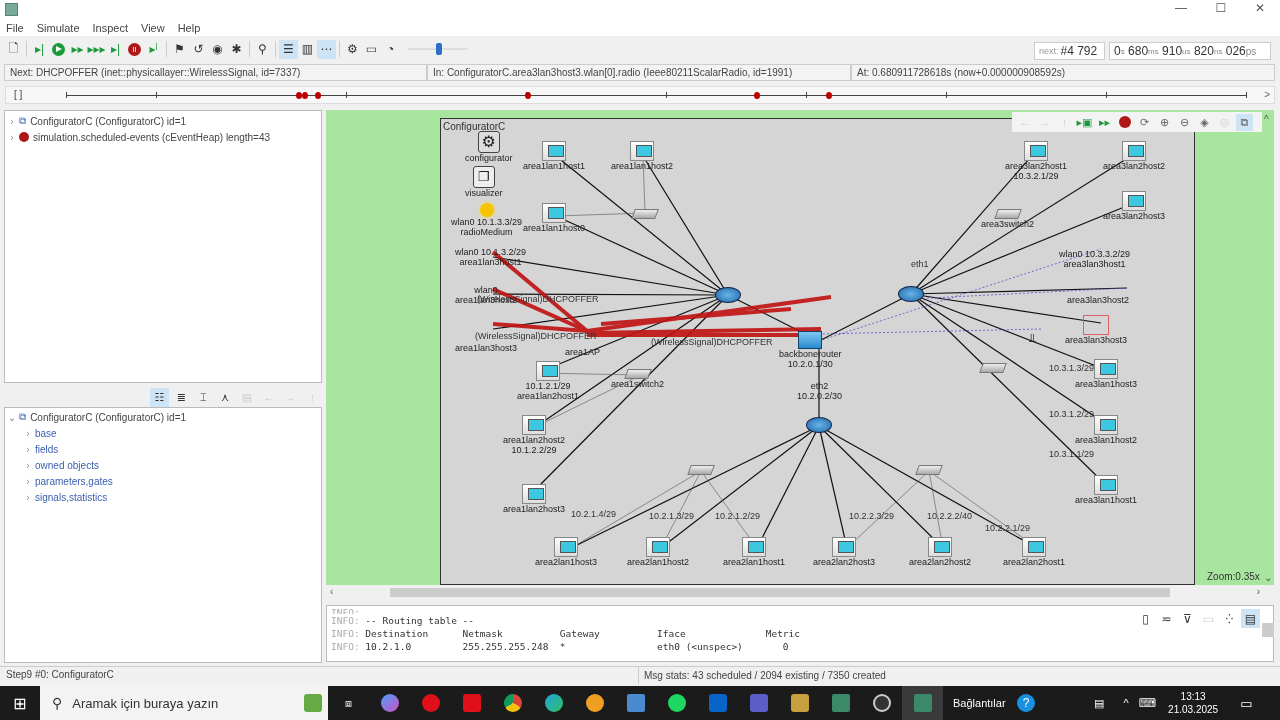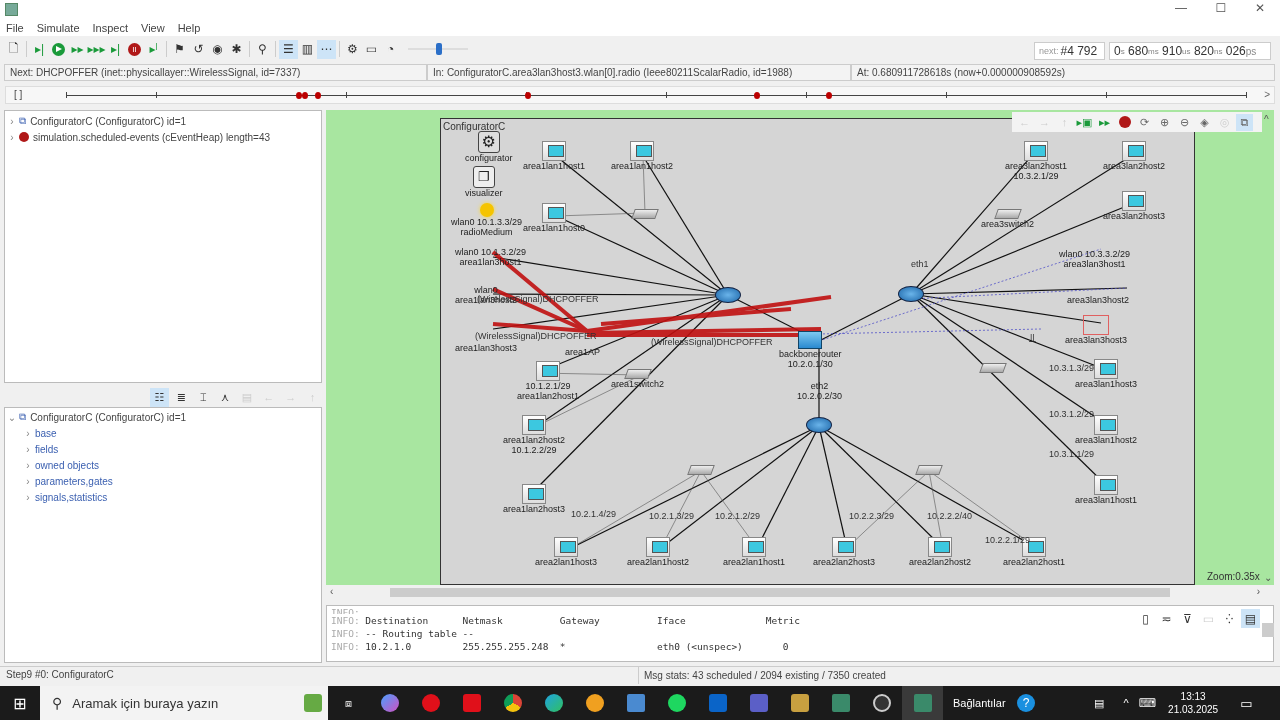--- a/index.html
+++ b/index.html
@@ -106,21 +106,21 @@
 </div>
 <div class="abs evbox" style="left:1109px;width:162px;font-size:12px">
   <span>0</span><small style="font-size:8px;color:#888">s</small>&nbsp;
   <span>680</span><small style="font-size:8px;color:#888">ms</small>&nbsp;
   <span>910</span><small style="font-size:8px;color:#888">us</small>&nbsp;
   <span>820</span><small style="font-size:8px;color:#888">ns</small>&nbsp;
   <span>026</span><small style="font-size:10px;color:#888">ps</small>
 </div>
 
 <div class="abs infobar" style="left:4px;width:423px">Next: DHCPOFFER (inet::physicallayer::WirelessSignal, id=7337)</div>
-<div class="abs infobar" style="left:427px;width:424px">In: ConfiguratorC.area3lan3host3.wlan[0].radio (Ieee80211ScalarRadio, id=1988)</div>
+<div class="abs infobar" style="left:427px;width:424px">In: ConfiguratorC.area3lan3host3.wlan[0].radio (Ieee80211ScalarRadio, id=1991)</div>
 <div class="abs infobar" style="left:851px;width:424px">At: 0.680911728618s (now+0.000000908592s)</div>
 
 <div class="abs timeline">
   <span style="position:absolute;left:8px;top:2px;font-size:10px;color:#444">[  ]</span>
   <div class="axis"></div>
   <div class="tick" style="left:60px"></div>
   <div class="tick" style="left:150px"></div>
   <div class="tick" style="left:340px"></div>
   <div class="tick" style="left:520px"></div>
   <div class="tick" style="left:660px"></div>
@@ -365,21 +365,21 @@
     </div>
   <div class="node" style="left:562px;top:418px">
       <div class="pc"></div>
       <div>area2lan2host1</div>
     </div>
   <span class="lbl" style="left:130px;top:390px">10.2.1.4/29</span>
   <span class="lbl" style="left:208px;top:392px">10.2.1.3/29</span>
   <span class="lbl" style="left:274px;top:392px">10.2.1.2/29</span>
   <span class="lbl" style="left:408px;top:392px">10.2.2.3/29</span>
   <span class="lbl" style="left:486px;top:392px">10.2.2.2/40</span>
-  <span class="lbl" style="left:544px;top:416px">10.2.2.1/29</span>
+  <span class="lbl" style="left:544px;top:404px">10.2.2.1/29</span>
 
   <div class="node" style="left:564px;top:22px">
       <div class="pc"></div>
       <div>area3lan2host1</div>
       <div>10.3.2.1/29</div>
     </div>
   <div class="node" style="left:662px;top:22px">
       <div class="pc"></div>
       <div>area3lan2host2</div>
     </div>
@@ -446,22 +446,22 @@
 <span class="abs" style="left:1264px;top:572px;font-size:10px;color:#555">⌄</span>
 
 <div class="abs" style="left:326px;top:586px;width:948px;height:13px;background:#f0f0f0">
   <span style="position:absolute;left:4px;top:0;font-size:10px;color:#555">‹</span>
   <div style="position:absolute;left:64px;top:2px;width:780px;height:9px;background:#ccc"></div>
   <span style="position:absolute;right:14px;top:0;font-size:10px;color:#555">›</span>
 </div>
 
 <div class="abs log">
   <div style="height:8px;overflow:hidden" class="pre">INFO:</div>
+  <div><span class="pre">INFO:</span> <span>-- Routing table --</span></div>
   <div style="white-space:pre"><span class="pre">INFO:</span> <span>Destination      Netmask          Gateway          Iface              Metric</span></div>
-  <div><span class="pre">INFO:</span> <span>-- Routing table --</span></div>
   <div style="white-space:pre"><span class="pre">INFO:</span> <span>10.2.1.0         255.255.255.248  *                eth0 (&lt;unspec&gt;)       0</span></div>
 </div>
 <div class="abs" style="left:1136px;top:609px;display:flex;gap:2px">
   <span class="tb">▯</span>
   <span class="tb">≂</span>
   <span class="tb">⊽</span>
   <span class="tb" style="color:#ccc">▭</span>
   <span class="tb">⁛</span>
   <span class="tb sel">▤</span>
 </div>

